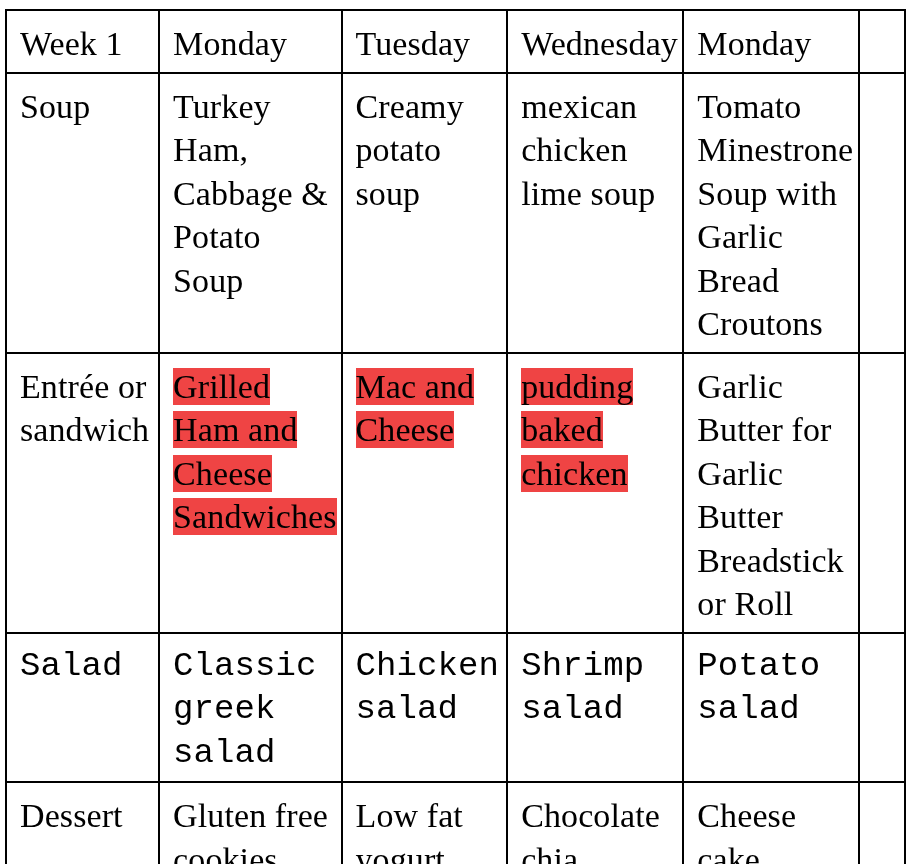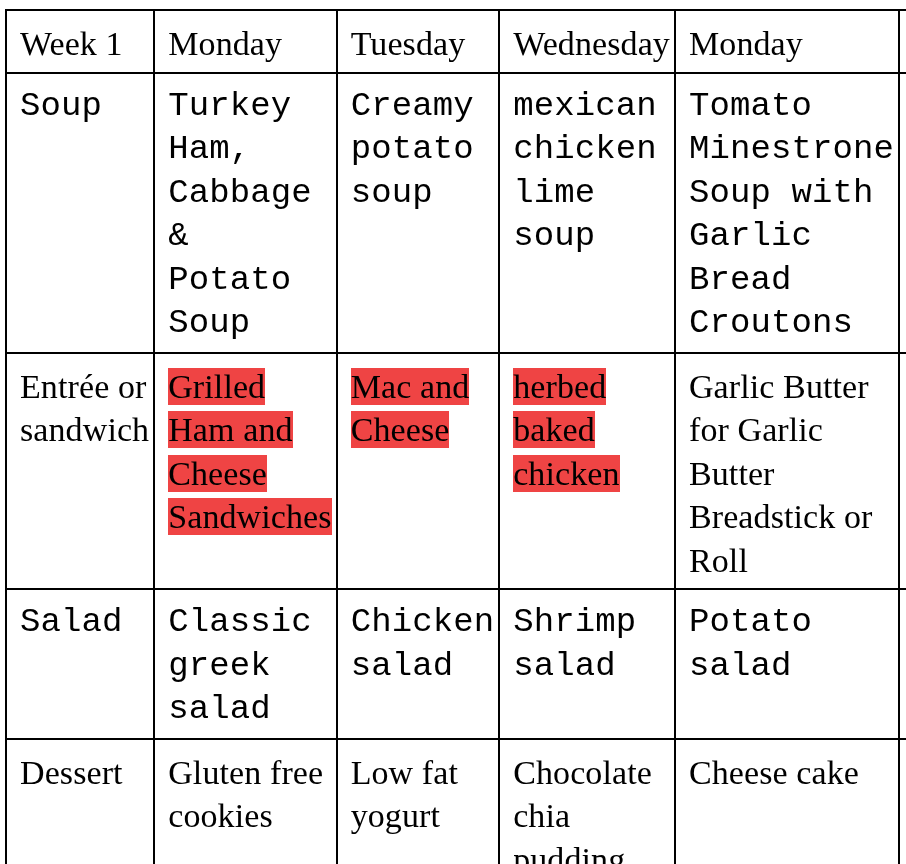--- a/index.html
+++ b/index.html
@@ -46,21 +46,21 @@
     padding: 11px 4px 6px 13px;
     font-size: 34px;
     line-height: 1.28;
     letter-spacing: 0.1px;
     word-wrap: break-word;
     position: relative;
   }
 
   
   tr.r-head td { height: 32px; }
-  tr.r-soup   td { height: 163px; font-family: Liberation Mono, monospace; }
+  tr.r-soup   td { height: 163px; }
   tr.r-entree td { height: 165px; }
   tr.r-side   td { height: 133px; }
   tr.r-salad  td { height: 74px; font-family: Liberation Mono, monospace; }
   tr.r-veg    td { height: 42px; }
   tr.r-fruit  td { height: 42px; }
   tr.r-dess   td { height: 72px; }
 
   td .txt {
     display: inline;
   }
@@ -116,21 +116,21 @@
         <td><span class="txt">Creamy potato soup</span></td>
         <td><span class="txt">mexican chicken lime soup</span></td>
         <td><span class="txt">Tomato Minestrone Soup with Garlic Bread Croutons</span></td>
         <td></td>
       </tr>
 
       <tr class="r-entree">
         <td><span class="txt">Entrée or sandwich</span></td>
         <td class="hl"><span class="txt">Grilled Ham and Cheese Sandwiches</span></td>
         <td class="hl"><span class="txt">Mac and Cheese</span></td>
-        <td class="hl"><span class="txt">herbed baked chicken</span></td>
+        <td class="hl"><span class="txt">pudding baked chicken</span></td>
         <td><span class="txt">Garlic Butter for Garlic Butter Breadstick or Roll</span></td>
         <td></td>
       </tr>
 
 
       <tr class="r-salad">
         <td><span class="txt">Salad</span></td>
         <td><span class="txt">Classic greek salad</span></td>
         <td><span class="txt">Chicken salad</span></td>
         <td><span class="txt">Shrimp salad</span></td>

